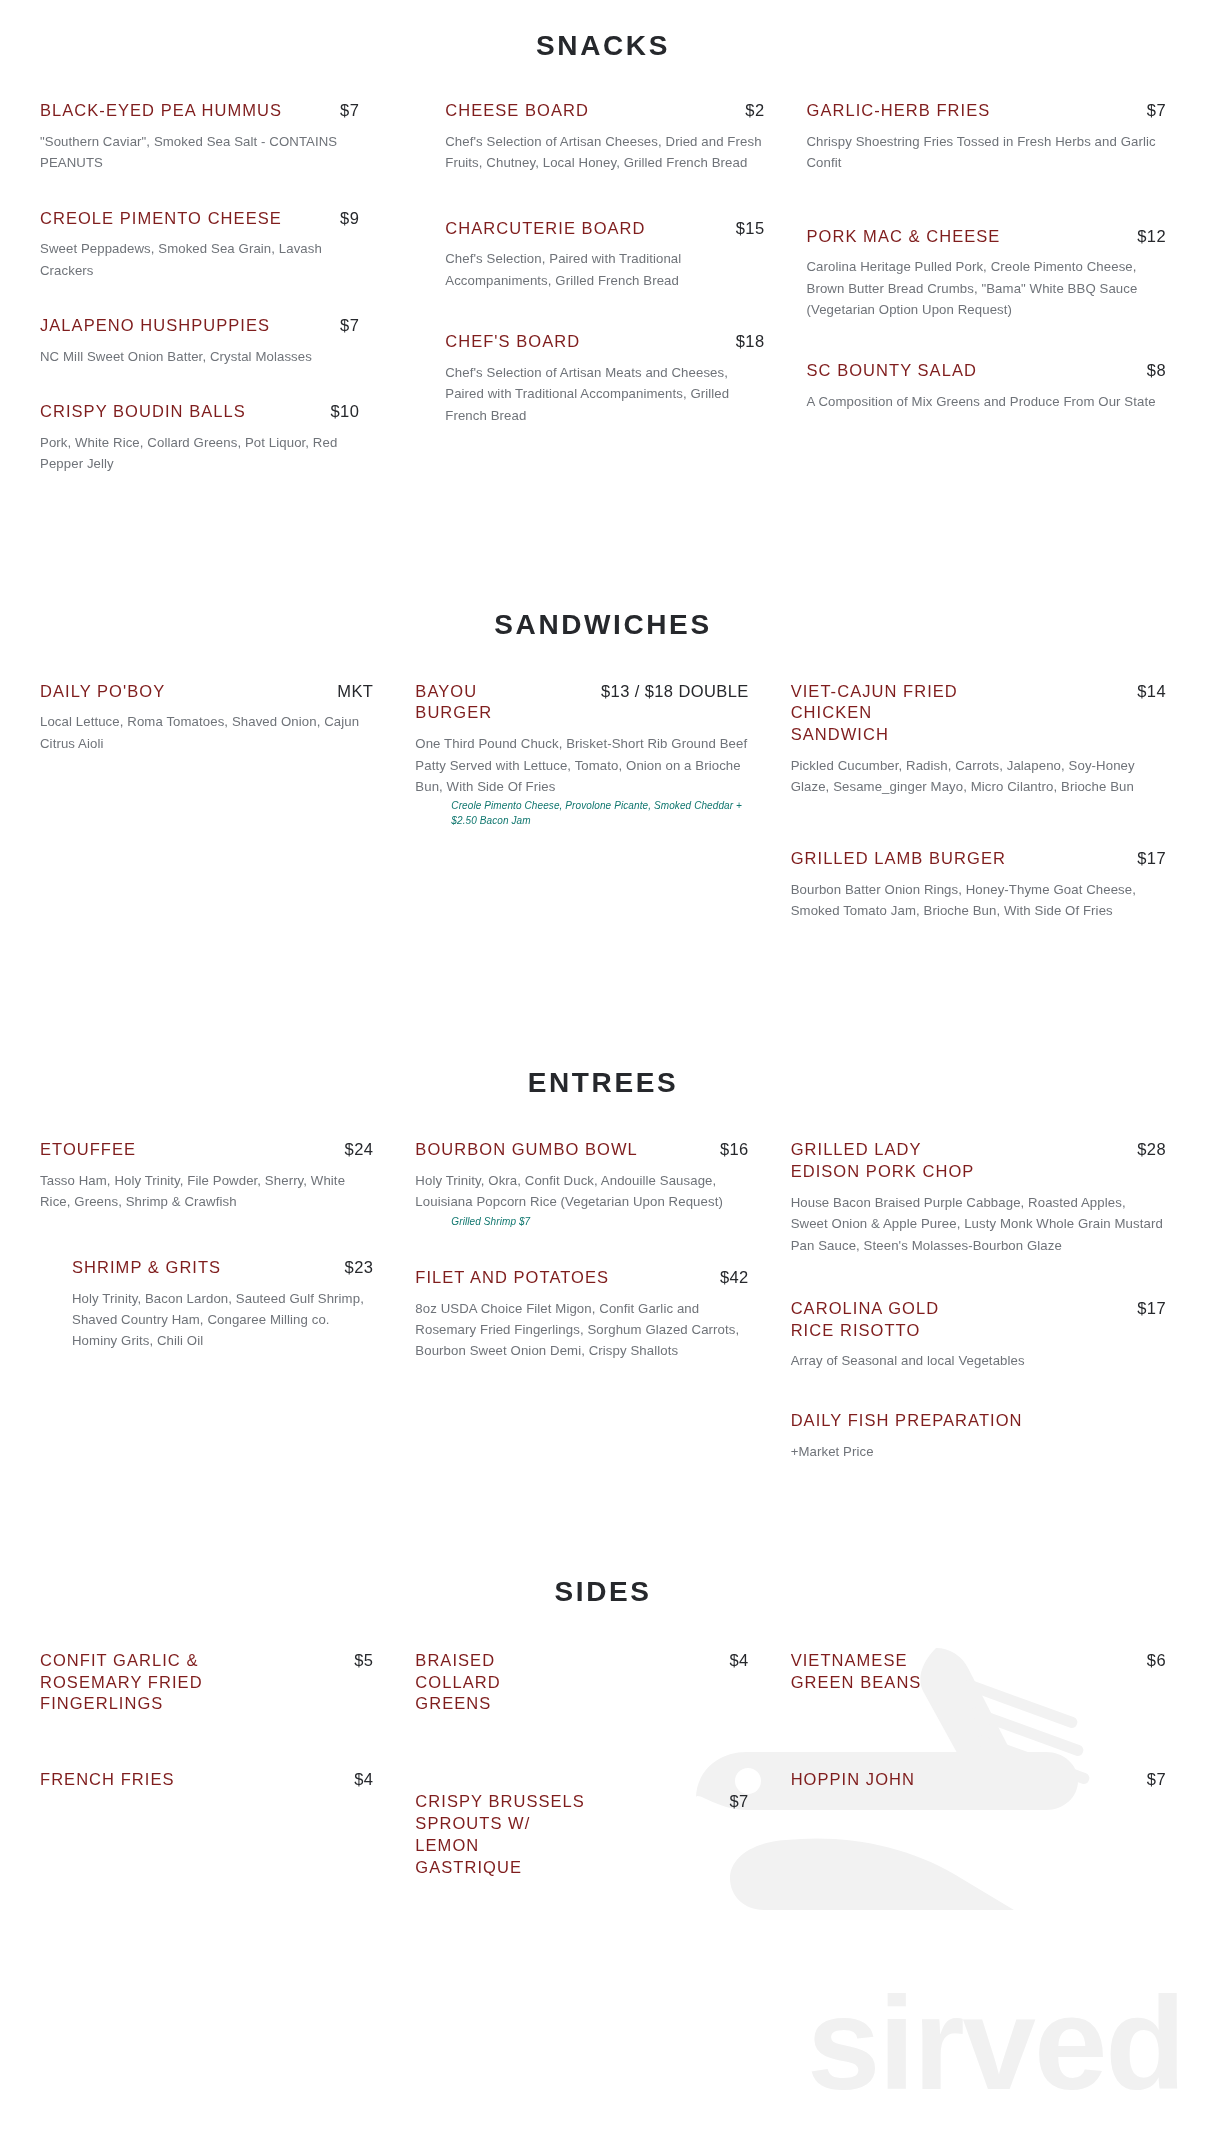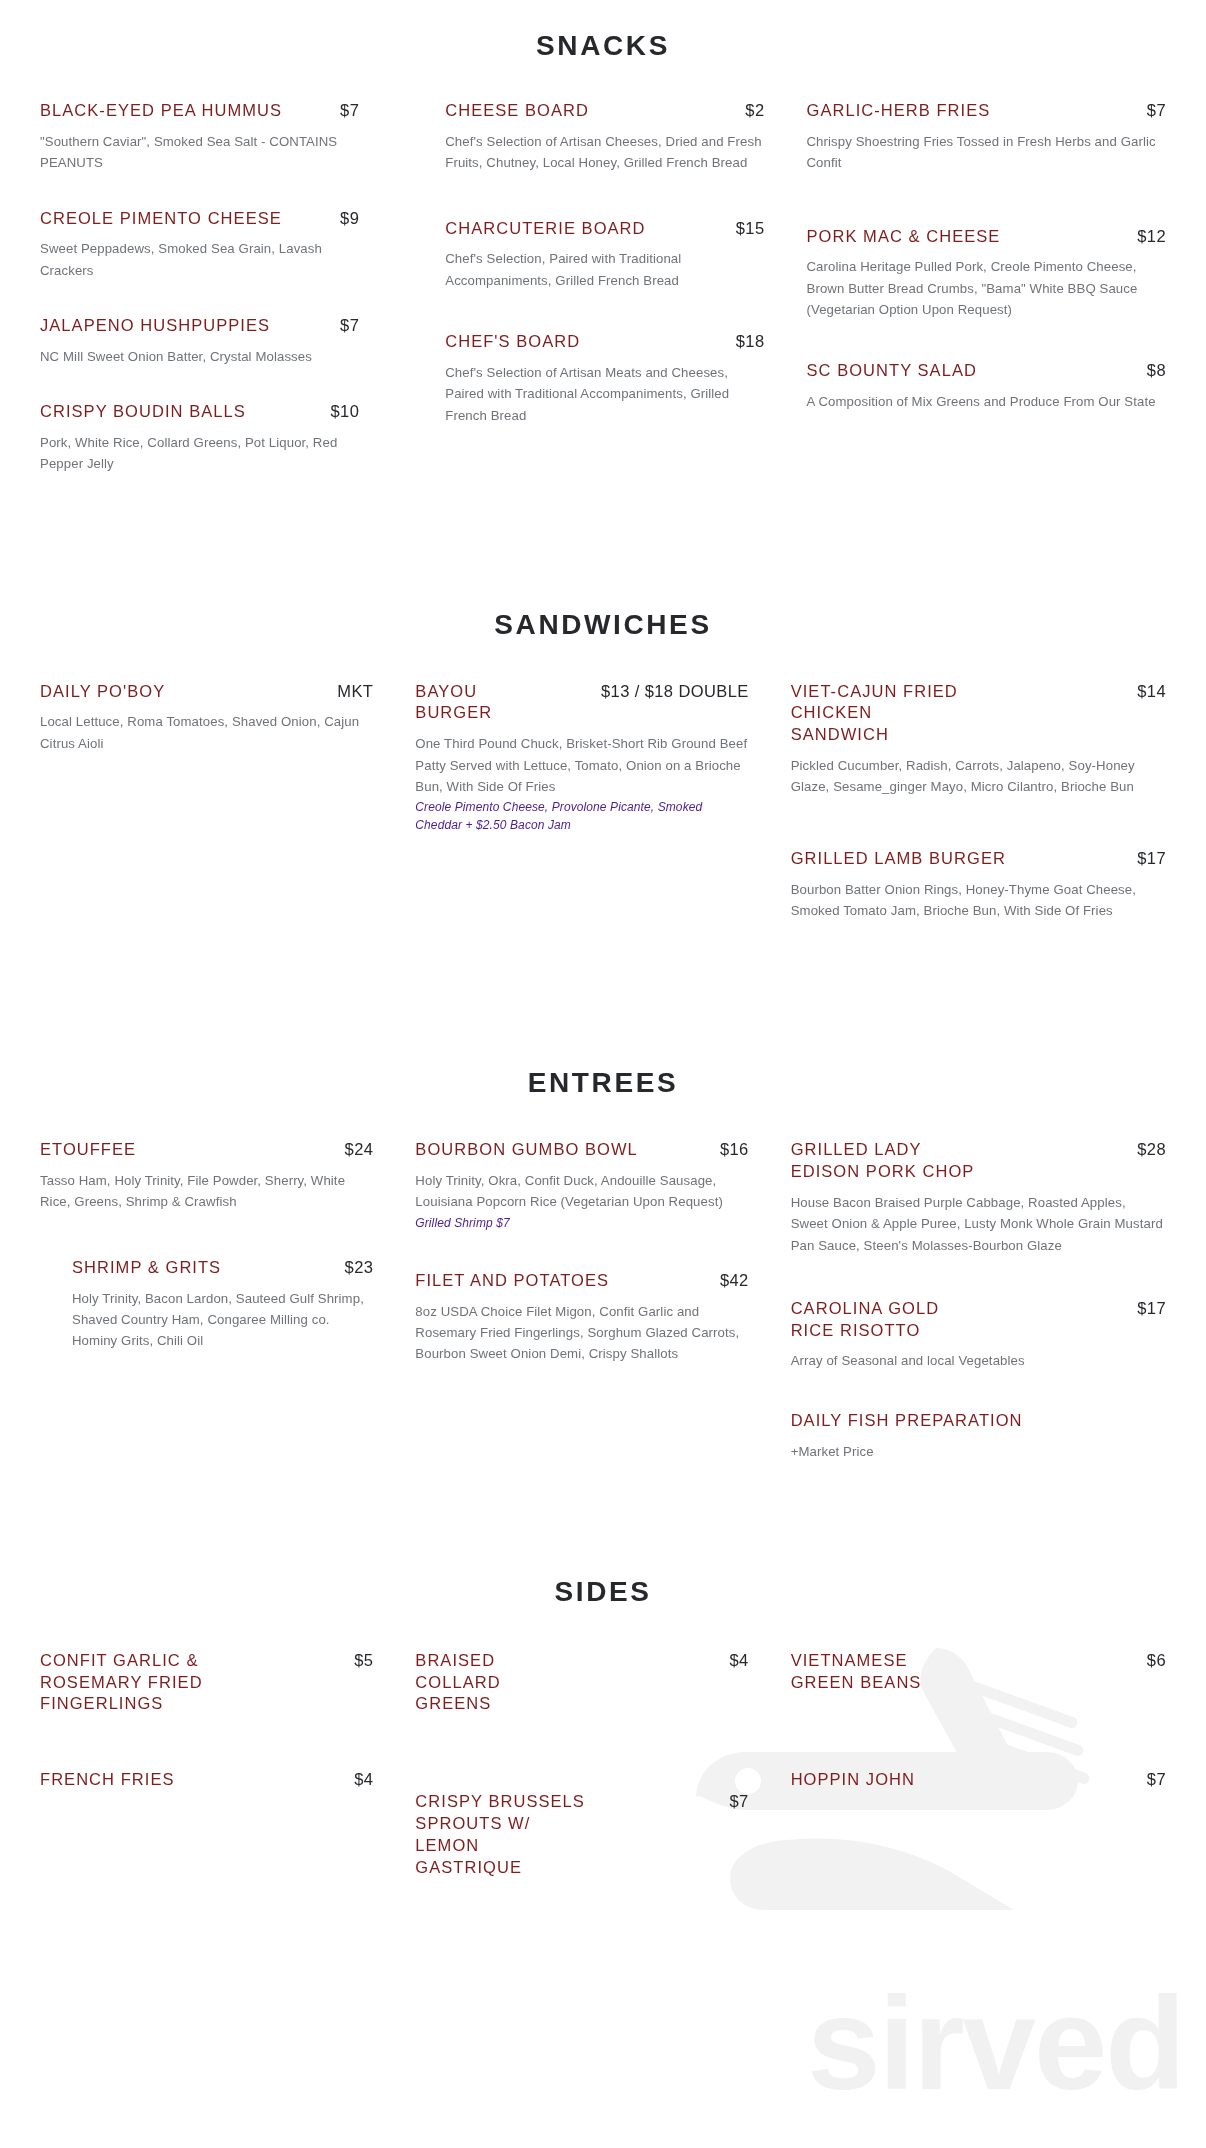--- a/index.html
+++ b/index.html
@@ -104,25 +104,26 @@
 
   .item-desc {
     margin-top: 9px;
     font-size: 13.2px;
     line-height: 1.62;
     color: #6f7379;
     letter-spacing: 0.1px;
   }
 
   .item-note {
-    font-size: 12px;
+    font-size: 10px;
     line-height: 1.5;
-    color: #4c1d95;
+    color: #0f766e;
     font-style: italic;
     letter-spacing: 0.1px;
+    margin-left: 36px;
   }
   .item-desc + .item-note { margin-top: 1px; }
 </style>
 </head>
 <body>
 
 <div class="page">
 
   <div class="watermark" aria-hidden="true">
     <svg viewBox="0 0 560 420" xmlns="http://www.w3.org/2000/svg">

